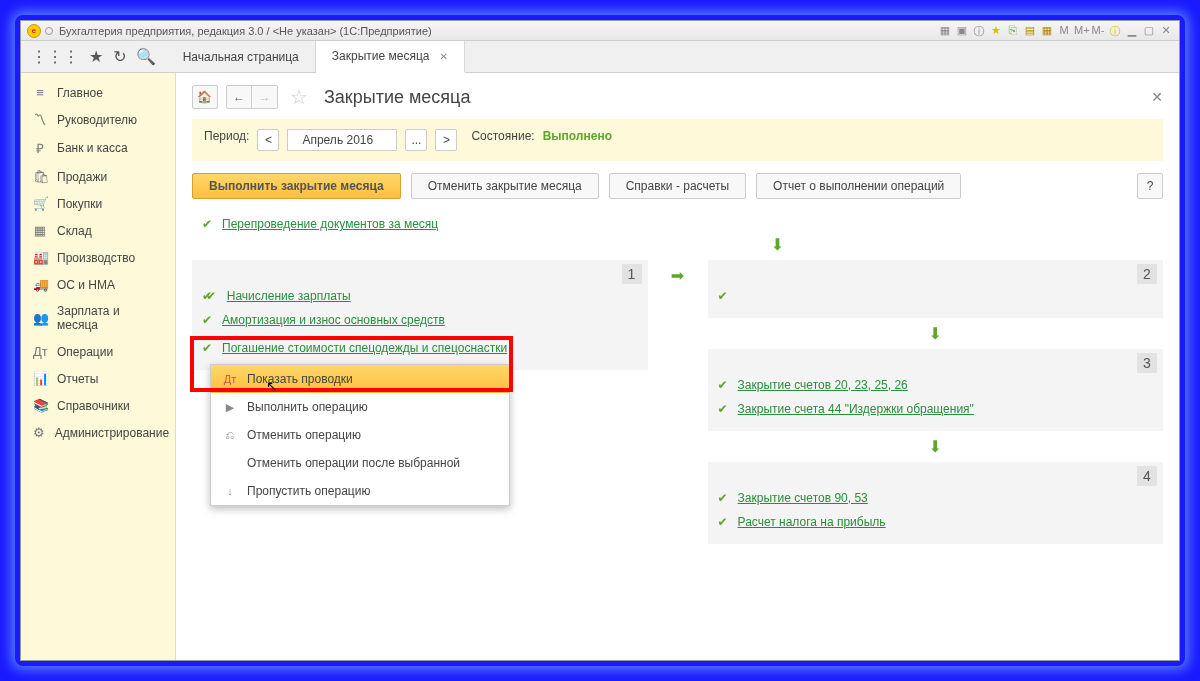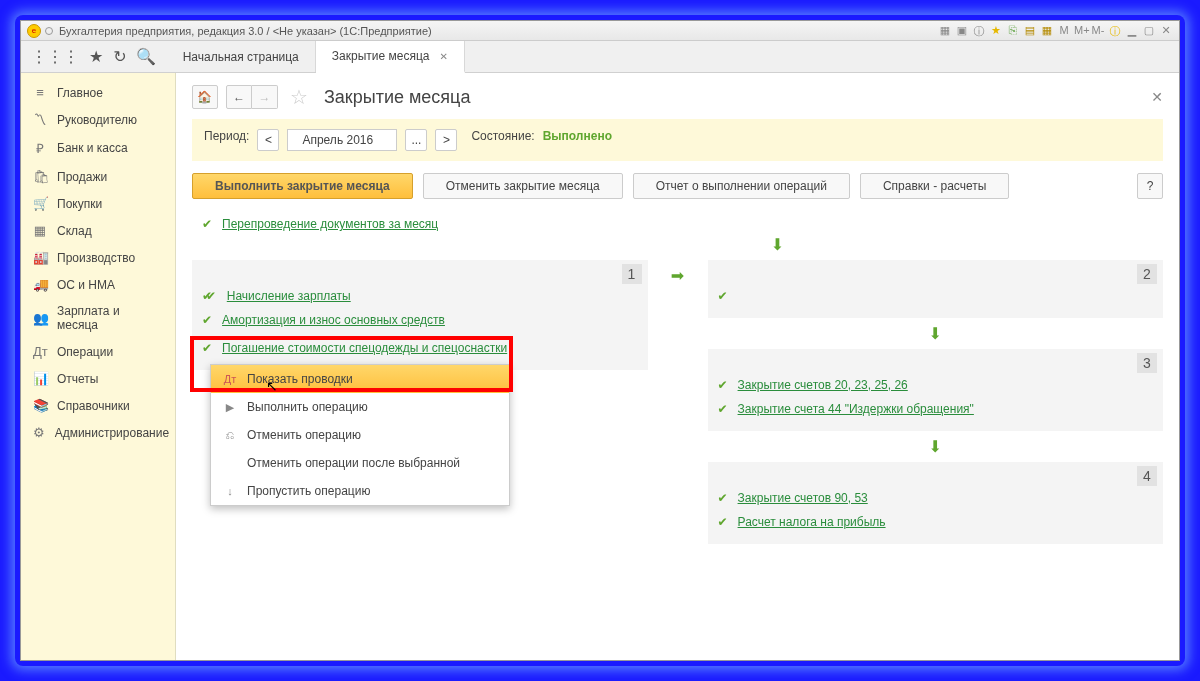--- a/index.html
+++ b/index.html
@@ -24,21 +24,21 @@
 .content { flex: 1; background: #fff; padding: 12px 16px; overflow: hidden; position: relative; }
 .page-header { display: flex; align-items: center; gap: 8px; margin-bottom: 10px; }
 .nav-btn { width: 26px; height: 24px; border: 1px solid #ccc; background: #f8f8f8; display: flex; align-items: center; justify-content: center; border-radius: 2px; cursor: pointer; font-size: 12px; color: #555; }
 .page-title { font-size: 18px; color: #444; margin-left: 4px; }
 .close-x { margin-left: auto; color: #888; font-size: 14px; cursor: pointer; }
 .period-row { background: #fef9d9; padding: 10px 12px; display: flex; align-items: flex-start; gap: 8px; font-size: 12px; color: #444; margin-bottom: 12px; }
 .period-btn { width: 22px; height: 22px; border: 1px solid #ccc; background: #fff; display: flex; align-items: center; justify-content: center; border-radius: 2px; cursor: pointer; }
 .period-input { height: 22px; width: 110px; border: 1px solid #ccc; background: #fff; padding: 0 14px; display: flex; align-items: center; }
 .status-done { color: #5fa62e; font-weight: bold; }
 .action-row { display: flex; gap: 10px; align-items: center; margin-bottom: 14px; }
-.btn { height: 26px; padding: 0 22px; border: 1px solid #ccc; background: #f8f8f8; border-radius: 2px; cursor: pointer; font-size: 12px; color: #444; display: flex; align-items: center; }
+.btn { height: 26px; padding: 0 16px; border: 1px solid #ccc; background: #f8f8f8; border-radius: 2px; cursor: pointer; font-size: 12px; color: #444; display: flex; align-items: center; }
 .btn.primary { background: linear-gradient(#ffd76a,#ffbf3c); border-color: #d6a02c; font-weight: bold; color: #555; }
 .btn.help { margin-left: auto; width: 26px; padding: 0; justify-content: center; }
 .op-link { color: #2a8d3c; text-decoration: underline; cursor: pointer; font-size: 12px; }
 .check { color: #5fa62e; font-size: 12px; margin-right: 10px; }
 .dcheck { color: #5fa62e; font-size: 12px; margin-right: 10px; letter-spacing: -6px; }
 .top-op { padding: 4px 10px; display: flex; align-items: center; }
 .arrow-down { color: #5fa62e; font-size: 16px; text-align: center; }
 .columns { display: flex; gap: 20px; }
 .col { flex: 1; position: relative; }
 .stage-block { background: #f4f4f4; padding: 4px 10px 10px 10px; min-height: 30px; position: relative; }
@@ -180,24 +180,24 @@
       </div>
 
       <div class="action-row">
         <div class="btn primary">
             <span>Выполнить закрытие месяца</span>
           </div>
         <div class="btn">
             <span>Отменить закрытие месяца</span>
           </div>
         <div class="btn">
+            <span>Справки - расчеты</span>
+          </div>
+        <div class="btn">
             <span>Отчет о выполнении операций</span>
-          </div>
-        <div class="btn">
-            <span>Справки - расчеты</span>
           </div>
         <div class="btn help">
             <span>?</span>
           </div>
       </div>
 
       <div class="top-op">
         <span class="check">✔</span>
         <span class="op-link">Перепроведение документов за месяц</span>
       </div>

